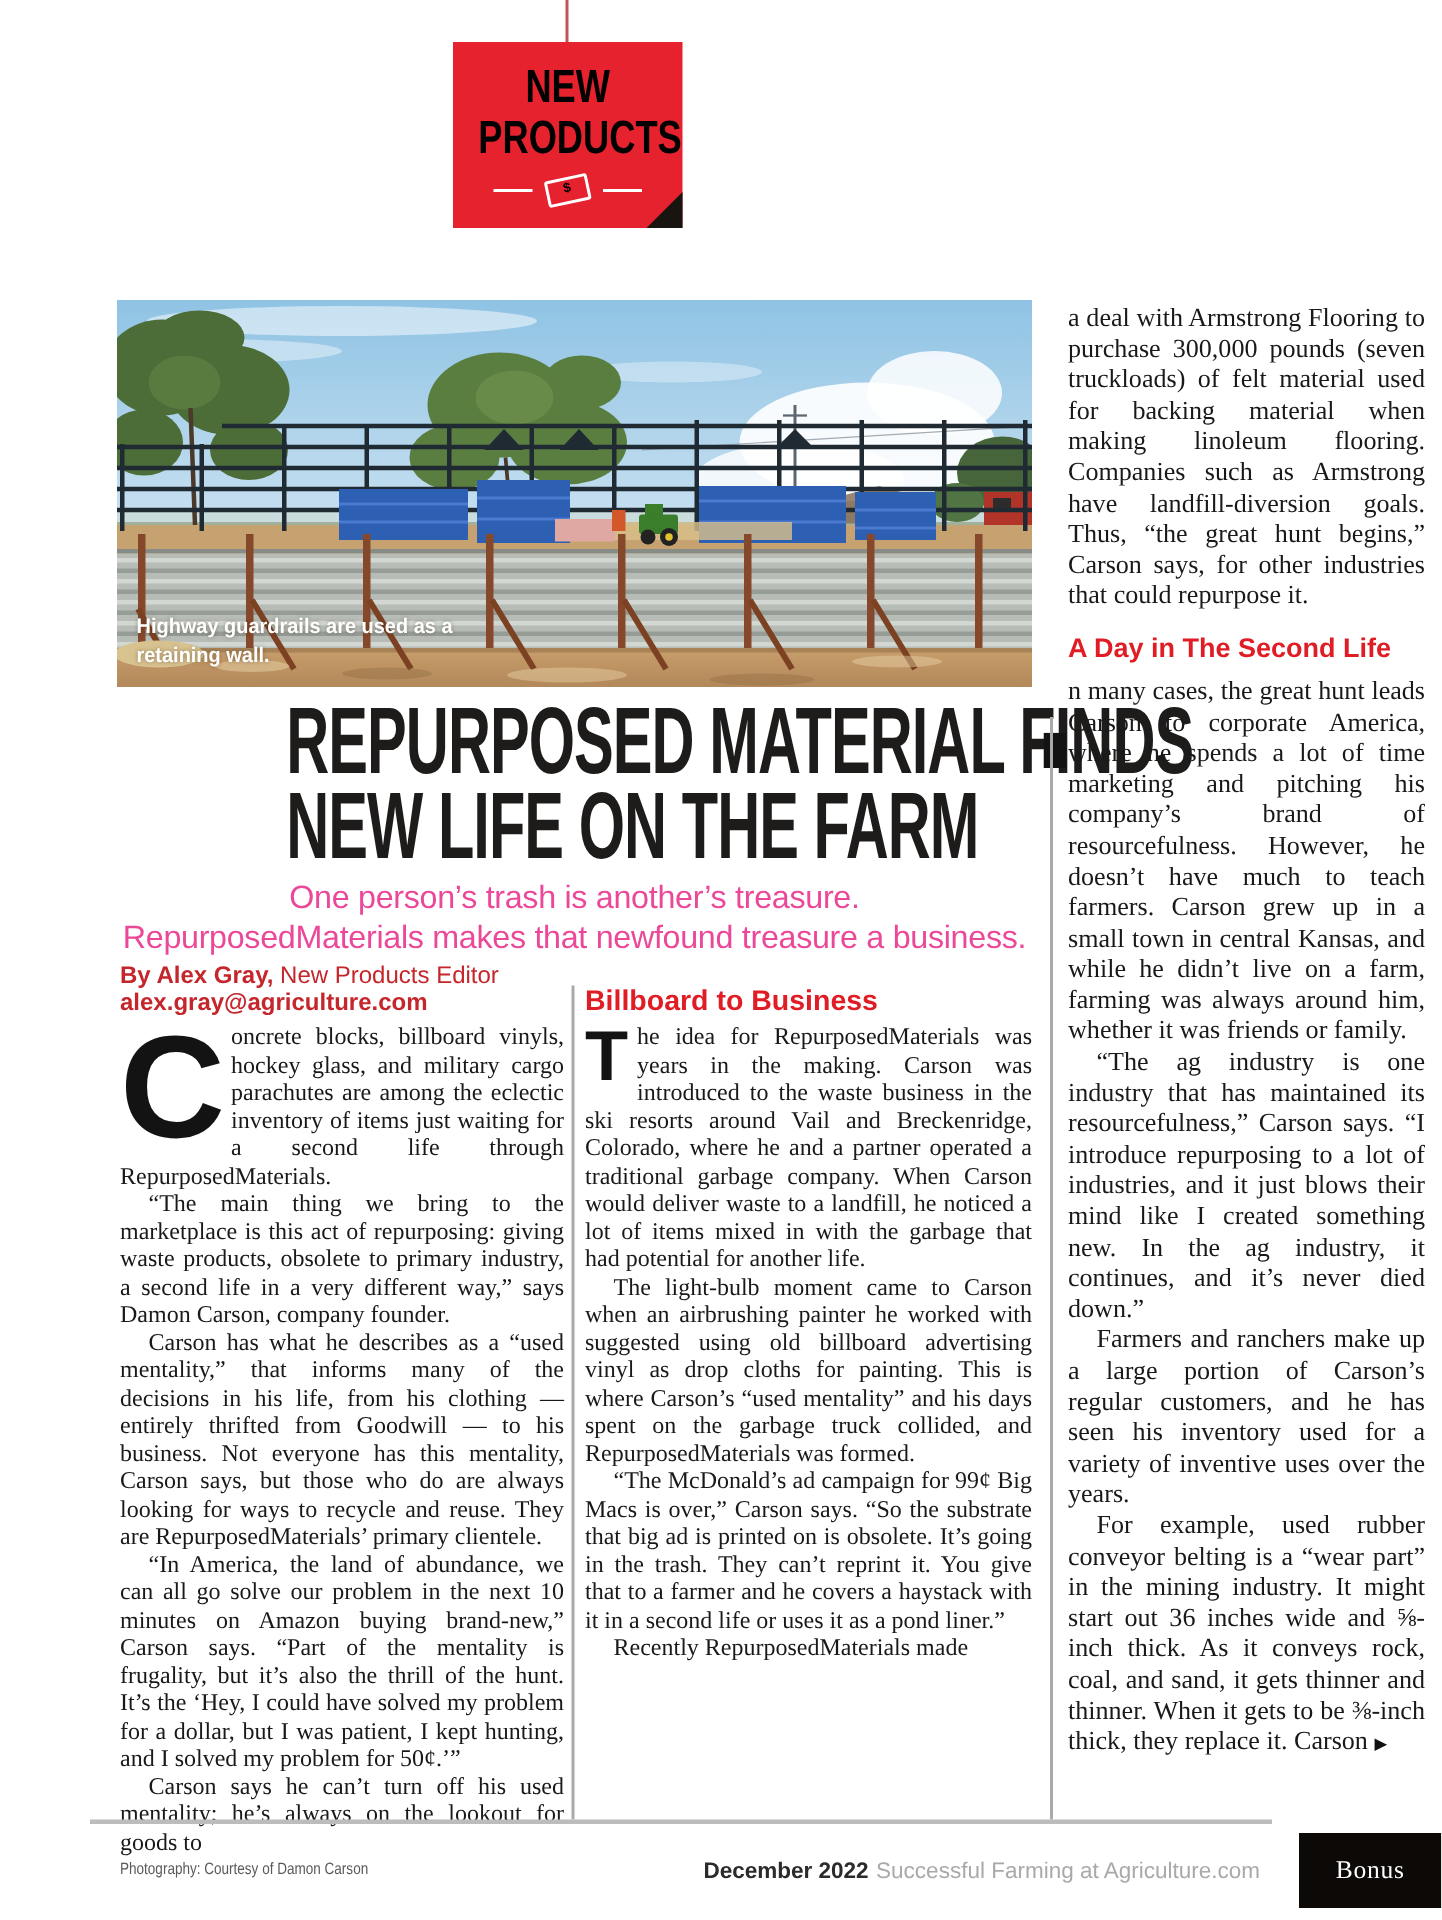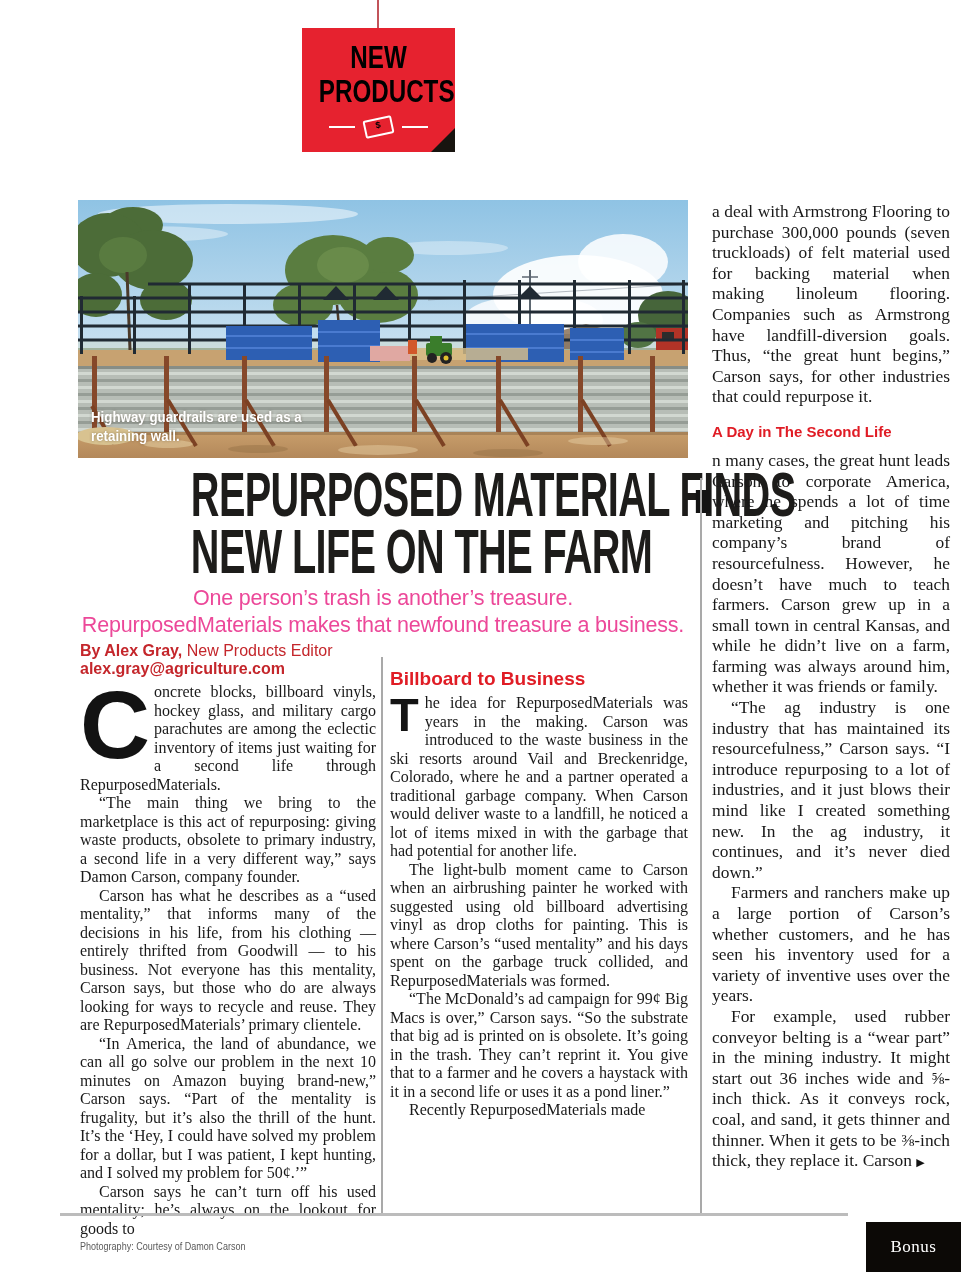--- a/index.html
+++ b/index.html
@@ -44,22 +44,22 @@
   .col1{left:80px;top:683px;width:296px;}
   .col2{left:390px;top:650px;width:298px;}
   .col3{left:712px;top:201px;width:238px;font-size:17.4px;line-height:20.6px;}
   .col p{margin:0;}
   .col p.ind{text-indent:19px;}
   .dropcap-c{float:left;font:bold 97px/77px "Liberation Sans",sans-serif;color:#131313;
              margin:3px 7px 0 0;letter-spacing:-3px;}
   .dropcap-t{float:left;font:bold 47px/37px "Liberation Sans",sans-serif;color:#131313;margin:2px 6px 0 0;}
   .dropcap-i{position:absolute;left:689px;top:485px;font:bold 34px/32px "Liberation Sans",sans-serif;
              color:#131313;transform:scaleX(3);transform-origin:left top;}
-  .subhead{font:bold 19px/21px "Liberation Sans",sans-serif;color:#e01c25;margin:18px 0 5px;text-align:left;}
-  .col3 .subhead{font-size:15px;line-height:24px;margin:13px 0 6px;}
+  .subhead{font:bold 19px/21px "Liberation Sans",sans-serif;color:#e01c25;margin:7px 0 5px;text-align:left;}
+  .col3 .subhead{font-size:18px;line-height:24px;margin:13px 0 6px;}
   .cont-mark{font-size:11px;color:#111;}
 
   .divider{position:absolute;width:2px;background:#a9a9a9;}
   .div1{left:381px;top:657px;height:556px;}
   .div2{left:700px;top:478px;height:735px;}
 
   
   .footer-rule{position:absolute;left:60px;top:1213px;width:788px;height:3px;background:#bcbcbc;}
   .credit{position:absolute;left:80px;top:1240px;font:11px "Liberation Sans",sans-serif;color:#5a5a5a;
           transform:scaleX(0.82);transform-origin:left top;white-space:nowrap;}
@@ -257,25 +257,28 @@
     <p class="ind">The light-bulb moment came to Carson when an airbrushing painter he worked with suggested using old billboard advertising vinyl as drop cloths for painting. This is where Carson’s “used mentality” and his days spent on the garbage truck collided, and RepurposedMaterials was formed.</p>
     <p class="ind">“The McDonald’s ad campaign for 99¢ Big Macs is over,” Carson says. “So the substrate that big ad is printed on is obsolete. It’s going in the trash. They can’t reprint it. You give that to a farmer and he covers a haystack with it in a second life or uses it as a pond liner.”</p>
     <p class="ind">Recently RepurposedMaterials made</p>
   </div>
 
   <div class="col col3">
     <p>a deal with Armstrong Flooring to purchase 300,000 pounds (seven truckloads) of felt material used for backing material when making linoleum flooring. Companies such as Armstrong have landfill-diversion goals. Thus, “the great hunt begins,” Carson says, for other industries that could repurpose it.</p>
     <h2 class="subhead">A Day in The Second Life</h2>
     <p>n many cases, the great hunt leads Carson to corporate America, where he spends a lot of time marketing and pitching his company’s brand of resourcefulness. However, he doesn’t have much to teach farmers. Carson grew up in a small town in central Kansas, and while he didn’t live on a farm, farming was always around him, whether it was friends or family.</p>
     <p class="ind">“The ag industry is one industry that has maintained its resourcefulness,” Carson says. “I introduce repurposing to a lot of industries, and it just blows their mind like I created something new. In the ag industry, it continues, and it’s never died down.”</p>
-    <p class="ind">Farmers and ranchers make up a large portion of Carson’s whether customers, and he has seen his inventory used for a variety of inventive uses over the years.</p>
+    <p class="ind">Farmers and ranchers make up a large portion of Carson’s regular customers, and he has seen his inventory used for a variety of inventive uses over the years.</p>
     <p class="ind"><span>For example, used rubber conveyor belting is a “wear part” in the mining industry. It might start out 36 inches wide and ⅝-inch thick. As it conveys rock, coal, and sand, it gets thinner and thinner. When it gets to be ⅜-inch thick, they replace it. Carson</span> <span class="cont-mark">▶</span></p>
   </div>
   <div class="dropcap-i">I</div>
 
   <div class="divider div1"></div>
   <div class="divider div2"></div>
 
   <div class="footer-rule"></div>
   <div class="credit">Photography: Courtesy of Damon Carson</div>
+  <div class="footer-right">
+    <span class="date">December 2022</span><span>Successful Farming at Agriculture.com</span>
+  </div>
   <div class="bonus">Bonus</div>
 
 </div>
 
 </body></html>

